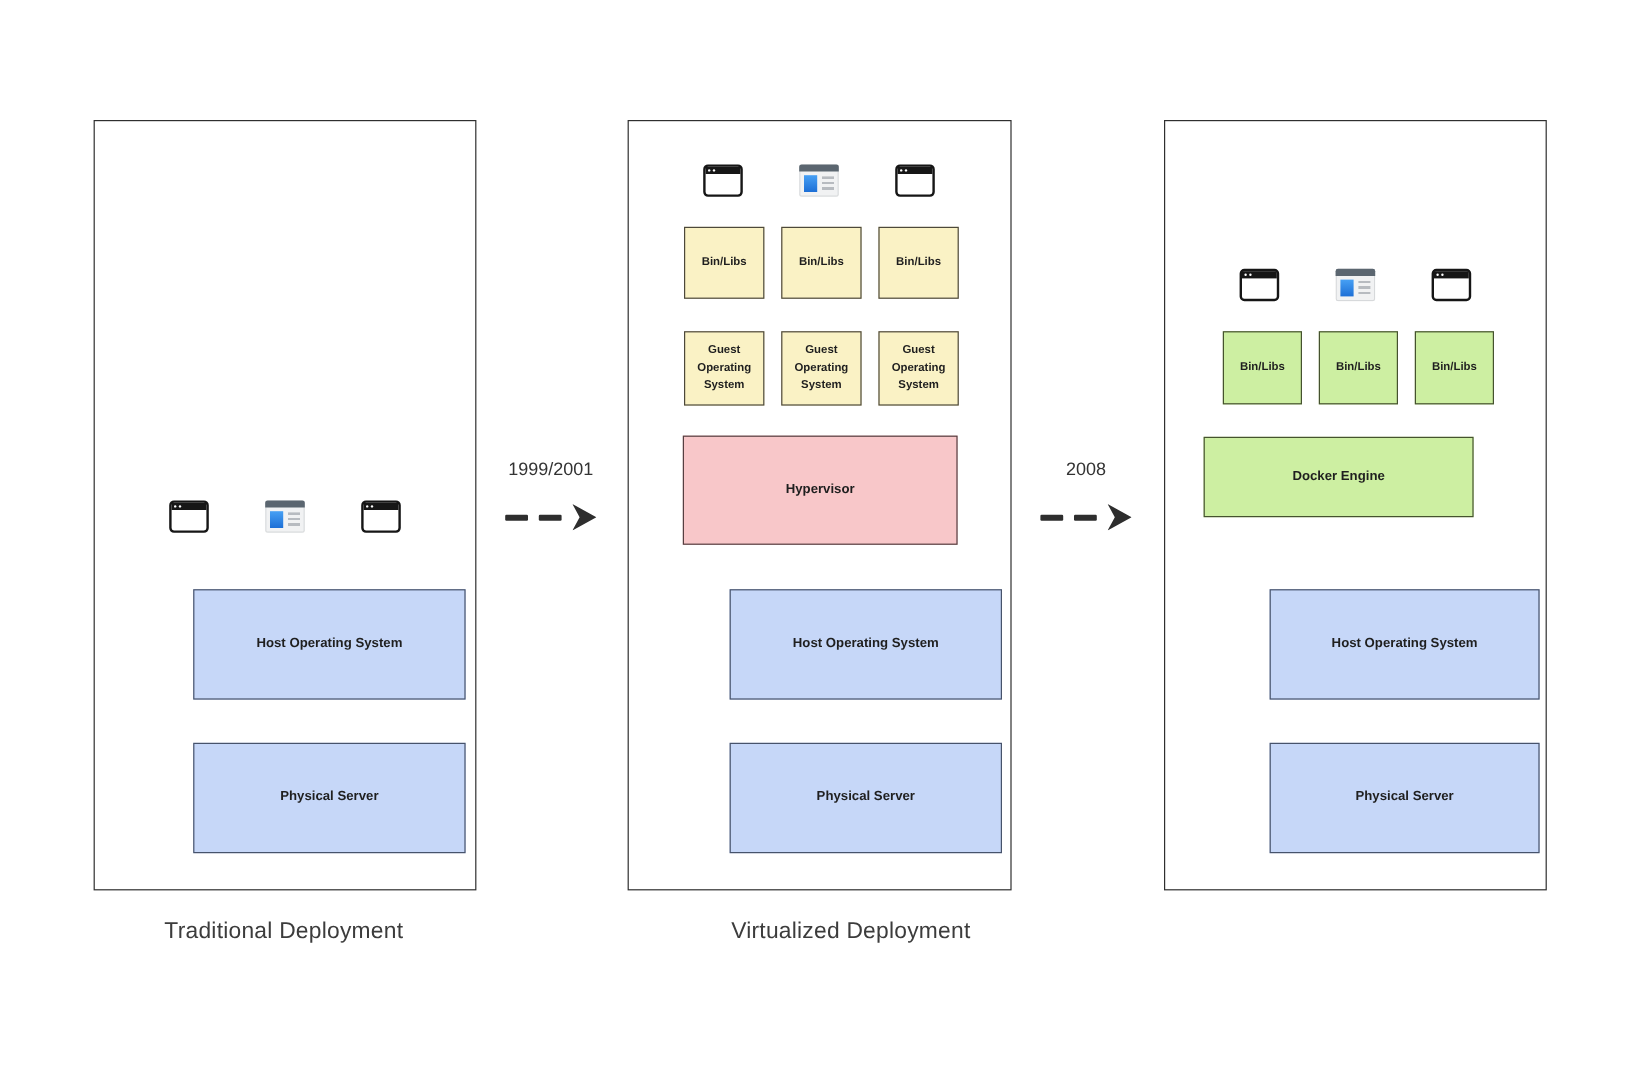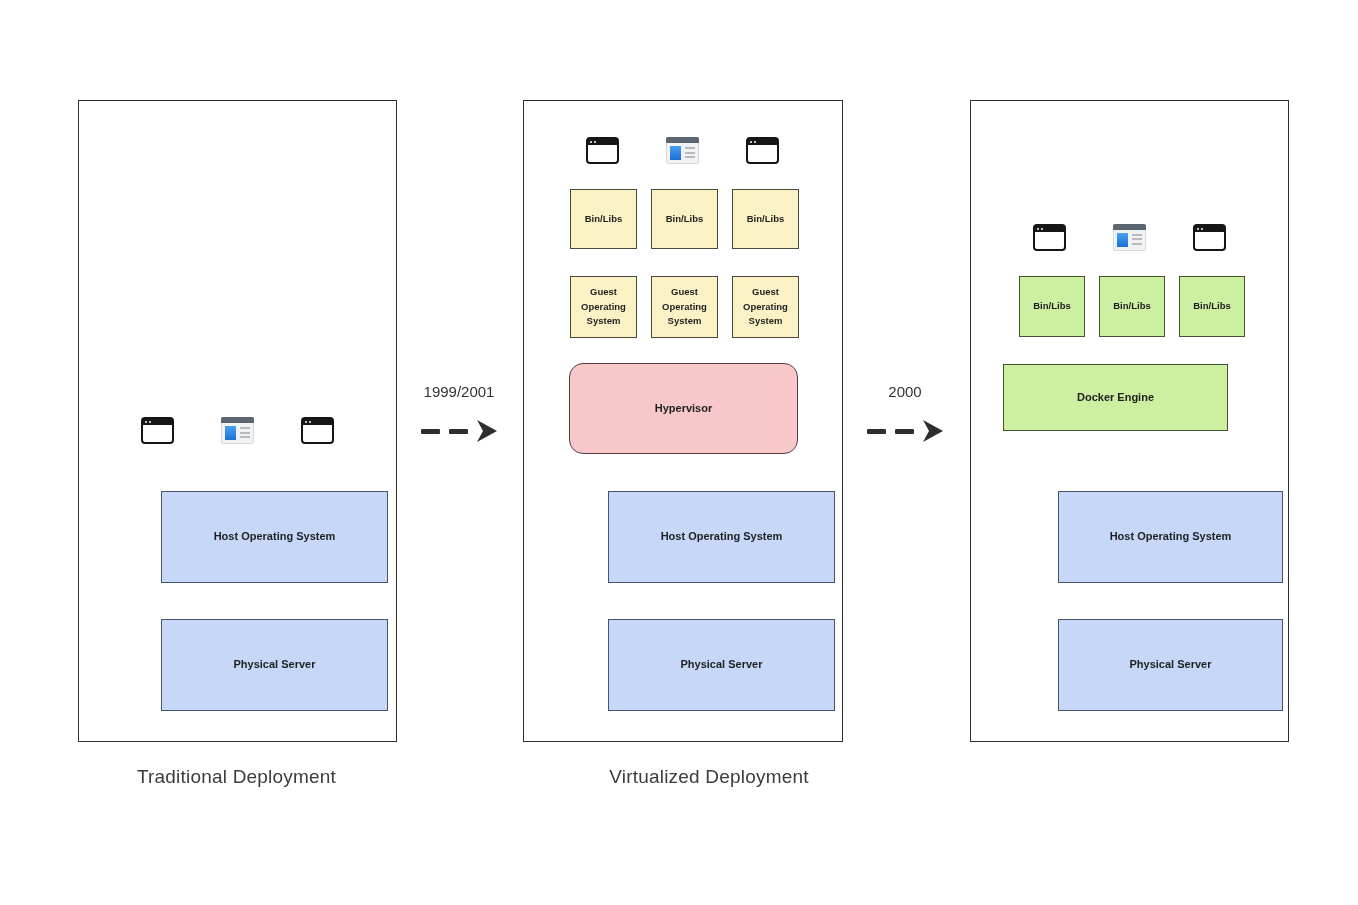--- a/index.html
+++ b/index.html
@@ -8,21 +8,21 @@
   .panel{position:absolute;border:1px solid var(--panel-border);background:#fff;}
   .panel-title{position:absolute;text-align:center;font-size:19px;color:var(--title-text);
                letter-spacing:.2px;}
   .box{position:absolute;border:1px solid #3c3c3c;display:flex;align-items:center;
        justify-content:center;text-align:center;font-weight:bold;color:var(--box-text);
        box-sizing:border-box;padding:3px;line-height:1.55;}
   .box.wide{font-size:11px;}
   .box.small{font-size:9.5px;}
   .blue{background:var(--blue-fill);border-color:var(--blue-border);margin-left:39px;}
   .yellow{background:var(--yellow-fill);border-color:var(--yellow-border);}
-  .pink{background:var(--pink-fill);border-color:var(--pink-border);border-radius:14px;}
+  .pink{background:var(--pink-fill);border-color:var(--pink-border);}
   .green{background:var(--green-fill);border-color:var(--green-border);}
   .icon-row{position:absolute;display:flex;gap:47px;}
   .box-row{position:absolute;display:flex;gap:14px;justify-content:flex-end;}
   .box-row .box{position:relative;}
   
   .wicon{width:33px;height:27px;position:relative;display:inline-block;box-sizing:border-box;}
   .wicon.outline{border:2.5px solid #161616;border-radius:4px;background:#fff;}
   .wicon.outline .bar{position:absolute;top:0;left:0;right:0;height:6px;background:#161616;}
   .wicon.outline .bar::before{content:'';position:absolute;top:2px;left:2px;width:2px;height:2px;
        background:#fff;border-radius:50%;box-shadow:4px 0 0 #fff;}
@@ -99,21 +99,21 @@
       <div class="box yellow small" style="width:67px;height:62px">Guest Operating System</div>
       <div class="box yellow small" style="width:67px;height:62px">Guest Operating System</div>
     </div>
     <div class="box pink wide" style="left:45px;top:262px;width:229px;height:91px">Hypervisor</div>
     <div class="box blue wide" style="left:45px;top:390px;width:227px;height:92px">Host Operating System</div>
     <div class="box blue wide" style="left:45px;top:518px;width:227px;height:92px">Physical Server</div>
   </section>
   <div class="panel-title" style="left:550px;top:766px;width:318px">Virtualized Deployment</div>
 
   <div class="arrow-group" style="left:855px;top:383px;width:100px">
-    <div class="arrow-label">2000</div>
+    <div class="arrow-label">2008</div>
     <div class="arrow-line">
       <span class="dash"></span>
       <span class="dash"></span>
       <svg width="20" height="22" viewBox="0 0 20 22">
         <path d="M0 0 L20 11 L0 22 L6 11 Z" fill="#2e2e2e"></path>
       </svg>
     </div>
   </div>
 
   <section class="panel" style="left:970px;top:100px;width:317px;height:640px">

